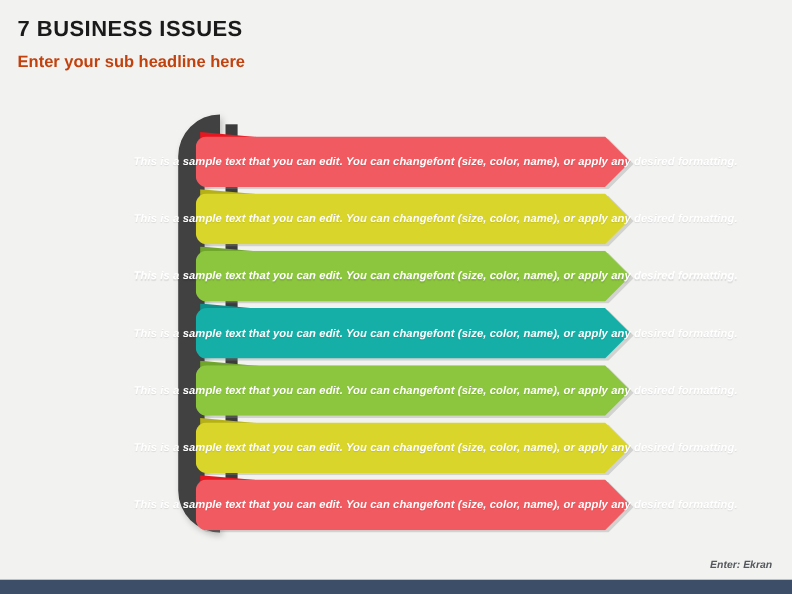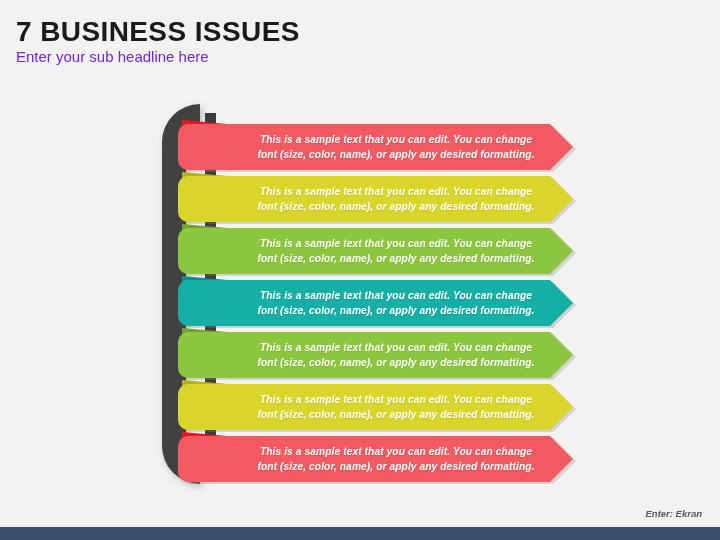--- a/index.html
+++ b/index.html
@@ -23,33 +23,33 @@
     height: 540px;
     background: #f2f2f1;
     overflow: hidden;
   }
 
   
   #page-title {
     position: absolute;
     left: 16px;
     top: 16px;
-    font-size: 28px;
+    font-size: 20px;
     font-weight: bold;
     letter-spacing: 0.4px;
     color: #1a1a1a;
     white-space: nowrap;
   }
   #page-subtitle {
     position: absolute;
     left: 16px;
     top: 48px;
     font-size: 15px;
-    font-weight: normal;
-    color: #6d28d9;
+    font-weight: bold;
+    color: #c2410c;
     white-space: nowrap;
   }
 
   
   #diagram {
     position: absolute;
     left: 0;
     top: 0;
     width: 720px;
     height: 540px;
@@ -114,21 +114,21 @@
     z-index: 3;
   }
   .arrow-label {
     position: absolute;
     left: 44px;
     top: 6px;
     width: 352px;
     height: 42px;
     z-index: 4;
     display: flex;
-    flex-direction: column;
+    flex-direction: row;
     align-items: center;
     justify-content: center;
     text-align: left;
     color: #ffffff;
     font-size: 10.2px;
     font-style: italic;
     font-weight: bold;
     line-height: 15px;
     letter-spacing: 0.1px;
     text-shadow: 0 1px 1px rgba(0,0,0,0.10);

